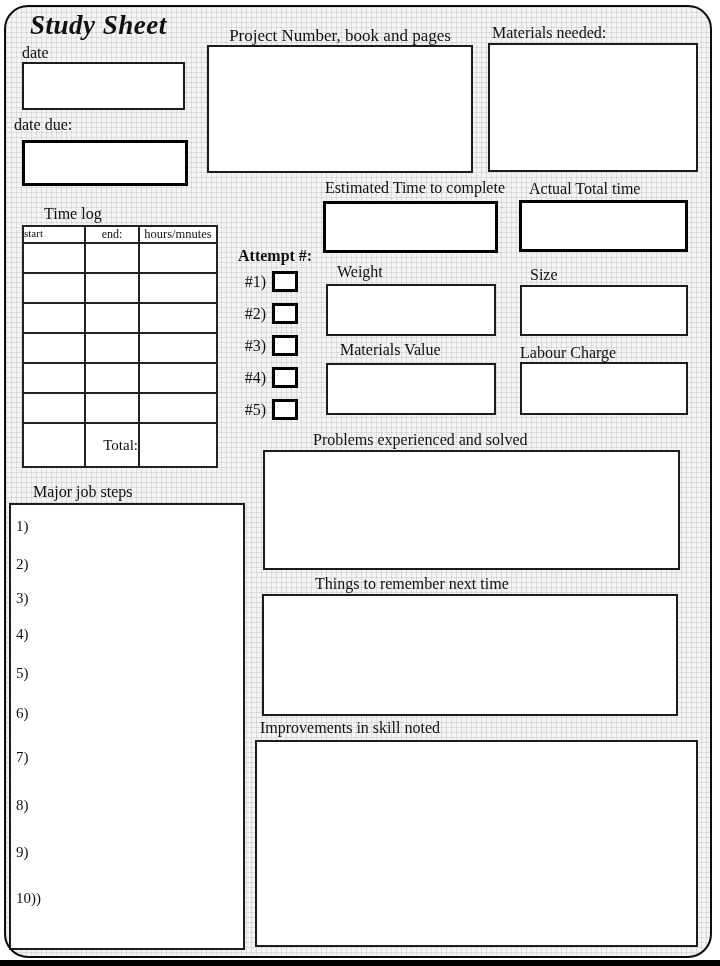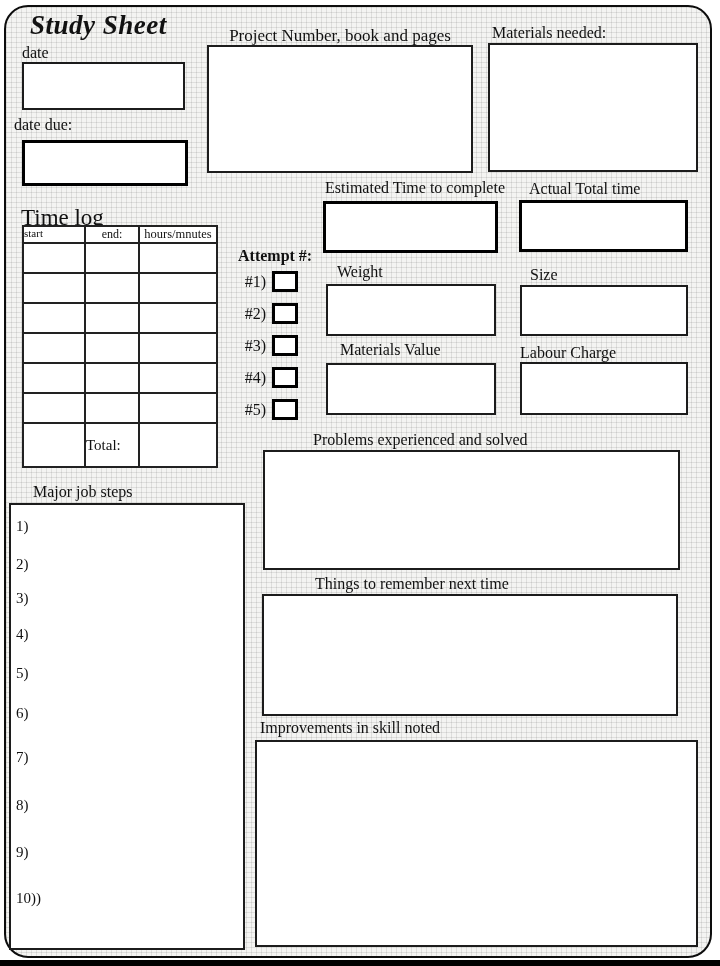--- a/index.html
+++ b/index.html
@@ -36,21 +36,21 @@
   .timelog-table th, .timelog-table td { border: 2px solid #222; background: #fff; padding: 0; }
   .timelog-table th { font-weight: normal; vertical-align: top; }
   .col-start { width: 62px; }
   .col-end { width: 54px; }
   .col-hours { width: 78px; }
   .th-start { font-size: 11px; text-align: left; padding: 3px 0 0 4px; height: 17px; }
   .th-end { font-size: 12px; text-align: center; padding-top: 4px; }
   .th-hours { font-size: 12.5px; text-align: center; padding-top: 2px; }
   .tl-row td { height: 30px; }
   .tl-total td { height: 44px; }
-  .total-cell { font-size: 15px; text-align: left; vertical-align: middle; margin-left: 12px; }
+  .total-cell { font-size: 15px; text-align: right; vertical-align: middle; margin-left: 12px; }
 
   
   .attempts { position: absolute; left: 225px; top: 247px; width: 80px; height: 180px; margin-left: 13px; }
   .attempts-title { font-size: 16px; font-weight: bold; }
   .attempt-row { position: absolute; display: flex; align-items: center; }
   .attempt-label { width: 34px; text-align: right; font-size: 16px; padding-right: 6px; }
   .checkbox { width: 26px; height: 21px; background: #fff; border: 3px solid #000; }
 
   
   .steps-box { position: absolute; left: 9px; top: 503px; width: 236px; height: 447px;
@@ -78,21 +78,21 @@
 
   <div class="lbl" style="left:492px; top:24px;">Materials needed:</div>
   <div class="box" style="left:488px; top:43px; width:210px; height:129px;"></div>
 
   <div class="lbl" style="left:325px; top:179px;">Estimated Time to complete</div>
   <div class="box thick" style="left:323px; top:201px; width:175px; height:52px;"></div>
 
   <div class="lbl" style="left:529px; top:180px;">Actual Total time</div>
   <div class="box thick" style="left:519px; top:200px; width:169px; height:52px;"></div>
 
-  <div class="lbl" style="left:21px; top:205px; font-size:23px;">Time log</div>
+  <div class="lbl" style="left:44px; top:205px; font-size:16px;">Time log</div>
   <table class="timelog-table">
     <colgroup>
         <col class="col-start">
         <col class="col-end">
         <col class="col-hours">
       </colgroup>
     <thead>
       <tr>
         <th class="th-start">start</th>
         <th class="th-end">end:</th>

